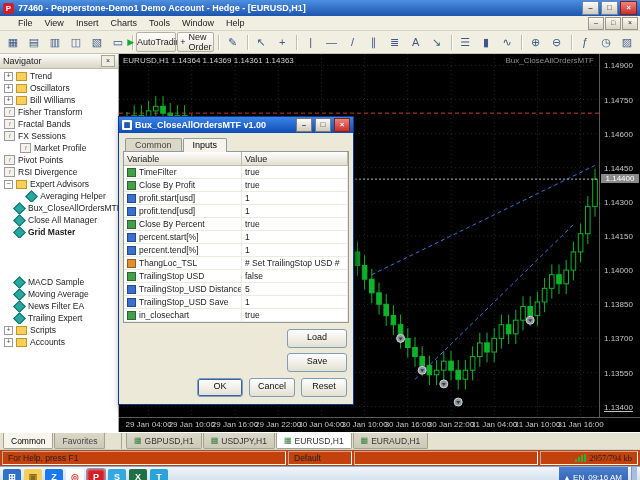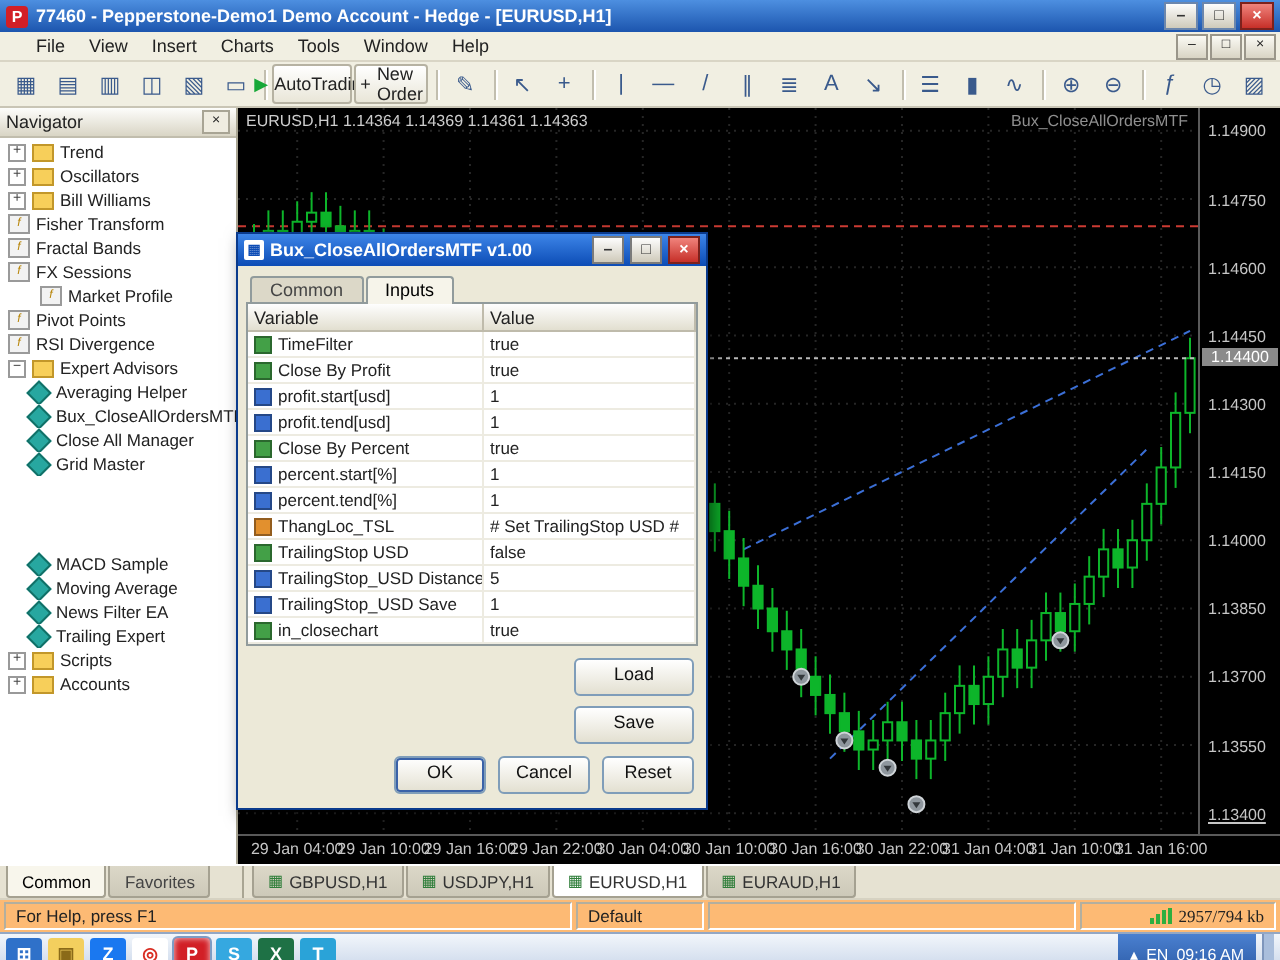--- a/index.html
+++ b/index.html
@@ -92,21 +92,21 @@
   .tabs-band{height:16px;display:flex;background:#e6e2d2;border-top:1px solid #fff;}
   .nav-tabs{width:118px;display:flex;align-items:stretch;border-right:1px solid #a9a593;padding-left:3px;gap:1px;}
   .ntab{display:flex;align-items:center;padding:0 7px;font-size:8.5px;color:#444;
         background:linear-gradient(#dcd8c8,#cdc9b9);border:1px solid #a5a191;border-top:none;border-radius:0 0 2px 2px;}
   .ntab.active{background:#f8f6ec;color:#000;}
   .chart-tabs{flex:1;display:flex;align-items:stretch;padding-left:4px;gap:1px;}
   .ctab{display:flex;align-items:center;gap:3px;padding:0 7px;font-size:8.5px;color:#333;
         background:linear-gradient(#dcd8c8,#cdc9b9);border:1px solid #a5a191;border-top:none;border-radius:0 0 2px 2px;}
   .ctab.active{background:#ffffff;}
   .cicon{color:#2f7e3a;font-size:8px;}
-  .statusbar{height:14px;display:flex;align-items:stretch;gap:2px;background:#fdba74;
+  .statusbar{height:14px;display:flex;align-items:stretch;gap:2px;background:#c2410c;
              border-top:1px solid #d6d2c2;padding:1px 2px;font-size:8.5px;}
   .sseg{display:flex;align-items:center;padding:0 5px;border:1px solid;border-color:#b3af9f #fff #fff #b3af9f;}
   .sseg.help{width:272px;} .sseg.tmpl{width:52px;} .sseg.sp{flex:1;} .sseg.conn{width:86px;justify-content:flex-end;gap:3px;font-family:Liberation Serif, serif;}
   .bars{display:flex;align-items:flex-end;gap:1px;height:8px;}
   .bars i{width:2px;background:#2fae3f;display:block;}
   
   .taskbar{height:20px;display:flex;align-items:center;gap:3px;padding:0 3px;
            background:linear-gradient(#f2f6fb,#c6d4e8);border-top:1px solid #93a7c4;}
   .tb-icon{width:18px;height:16px;border-radius:2px;display:flex;align-items:center;justify-content:center;
            font-size:9px;font-weight:bold;}
@@ -279,33 +279,33 @@
           </div>
           <div class="nav-row" style="padding-left: 4px;">
             <span class="nicon fx">f</span>
             <span class="nlabel">RSI Divergence</span>
           </div>
           <div class="nav-row" style="padding-left: 4px;">
             <span class="twisty">−</span>
             <span class="nicon folder-open"></span>
             <span class="nlabel">Expert Advisors</span>
           </div>
-          <div class="nav-row" style="padding-left: 14px;">
+          <div class="nav-row" style="padding-left: 14px; justify-content: center;">
             <span class="nicon ea"></span>
             <span class="nlabel">Averaging Helper</span>
           </div>
           <div class="nav-row" style="padding-left: 14px;">
             <span class="nicon ea"></span>
             <span class="nlabel">Bux_CloseAllOrdersMTF</span>
           </div>
           <div class="nav-row" style="padding-left: 14px;">
             <span class="nicon ea"></span>
             <span class="nlabel">Close All Manager</span>
           </div>
-          <div class="nav-row" style="padding-left: 14px;">
+          <div class="nav-row" style="padding-left: 14px; font-weight: bold;">
             <span class="nicon ea"></span>
             <span class="nlabel">Grid Master</span>
           </div>
           <div class="nav-row" style="padding-left: 14px; margin-top: 38px;">
             <span class="nicon ea"></span>
             <span class="nlabel">MACD Sample</span>
           </div>
           <div class="nav-row" style="padding-left: 14px;">
             <span class="nicon ea"></span>
             <span class="nlabel">Moving Average</span>

